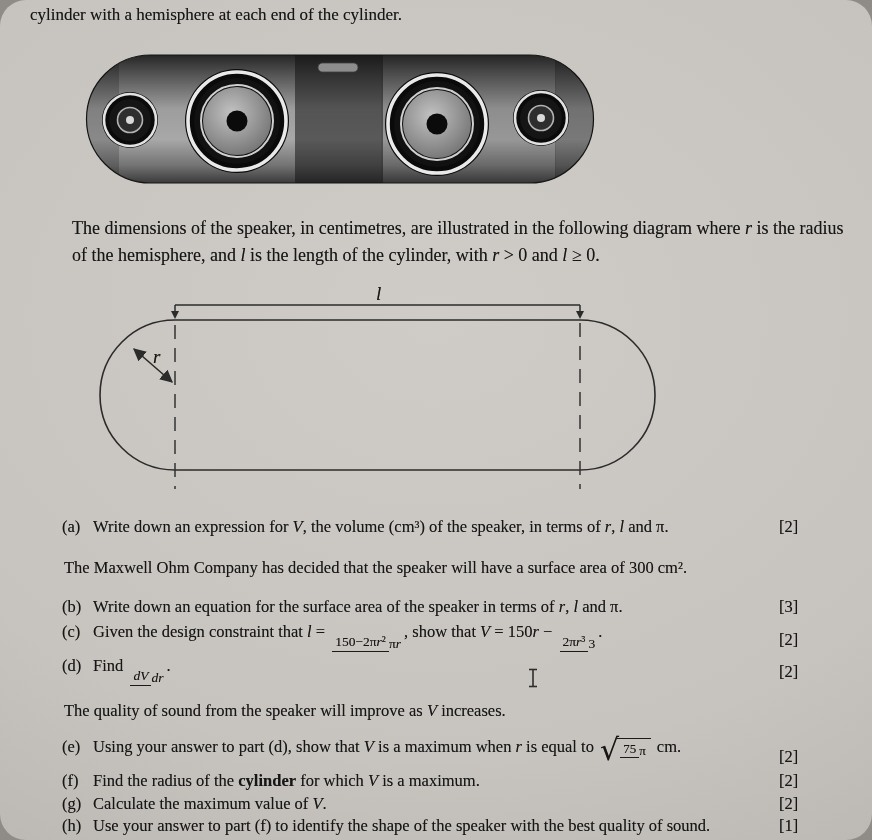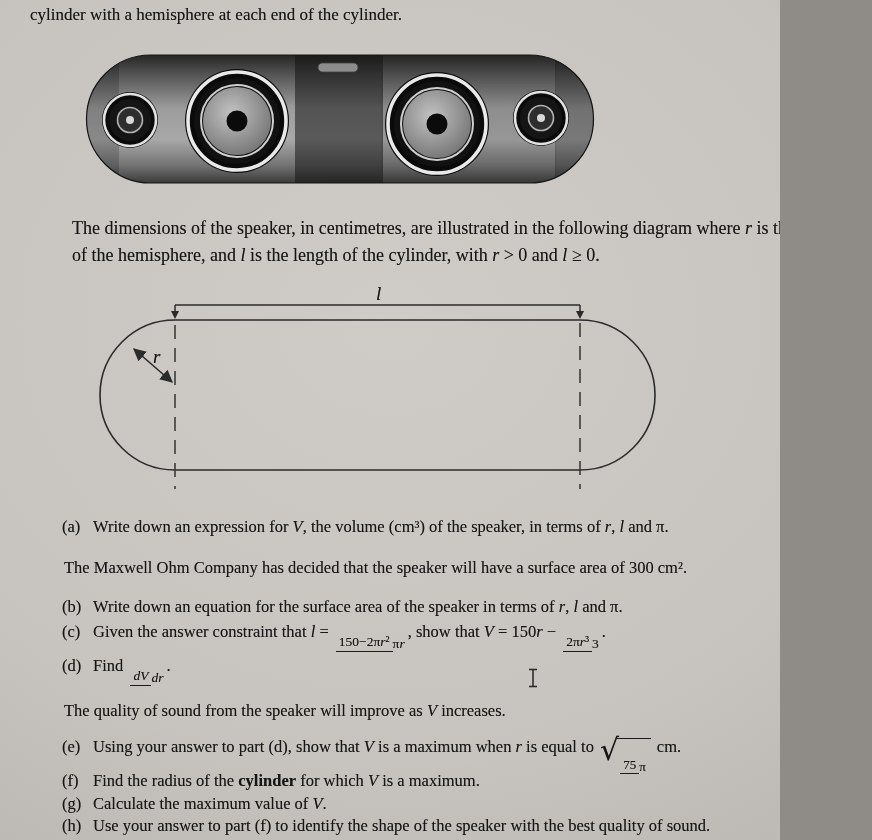--- a/index.html
+++ b/index.html
@@ -1,38 +1,39 @@
 <!DOCTYPE html>
 <html><head>
 <meta charset="utf-8">
 <style>
   html,body{margin:0;padding:0;}
   body{width:872px;height:840px;background:#8f8c87;font-family:"Liberation Serif", serif;}
   .page{
-    position:relative;width:780px;height:840px;overflow:hidden;
+    position:relative;width:872px;height:840px;overflow:hidden;
     background:radial-gradient(120% 95% at 50% 38%, #cfccc7 0%, #c7c4bf 55%, #b2afaa 100%);
     color:#161616;
     text-shadow:0 0 .5px rgba(22,22,22,.45);
+    border-radius:26px;
   }
   .topline{position:absolute;left:30px;top:5px;font-size:17px;white-space:nowrap;}
   .speaker{position:absolute;left:85px;top:52px;}
   .intro{position:absolute;left:72px;top:215px;width:782px;font-size:18px;line-height:27px;}
   .diagram{position:absolute;left:95px;top:283px;}
   .q{position:absolute;left:62px;white-space:nowrap;font-size:16.5px;}
   .q .qlabel{display:inline-block;width:31px;}
   .marks{position:absolute;left:779px;font-size:16.5px;white-space:nowrap;}
   .para{position:absolute;left:38px;font-size:16.5px;white-space:nowrap;margin-left:26px;}
   .it{font-style:italic;}
   .b{font-weight:700;}
   .frac{display:inline-flex;flex-direction:row;align-items:center;vertical-align:-9px;margin:0 3px;line-height:1.1;font-size:13.5px;}
   .frac .num{border-bottom:1.3px solid #1a1a1a;padding:0 3px 1px;}
   .frac .den{padding-top:1px;text-align:center;}
   .sqrt{display:inline-flex;align-items:flex-start;vertical-align:-11px;margin:0 2px;}
   .sqrt .radical{font-family:"DejaVu Sans",sans-serif;font-size:30px;line-height:1;margin-right:-2px;transform:translateY(-3px);}
-  .sqrt .rad{border-top:1.4px solid #1a1a1a;padding:16px 4px 0 2px;text-decoration:underline;}
+  .sqrt .rad{border-top:1.4px solid #1a1a1a;padding:0 4px 0 2px;text-decoration:underline;}
   .sqrt .frac{vertical-align:middle;margin:0 1px;font-size:13px;}
   .cursor{position:absolute;left:526px;top:667px;}
 </style>
 </head>
 <body>
 
 <div class="page">
 
   <div class="topline">cylinder with a hemisphere at each end of the cylinder.</div>
 
@@ -132,21 +133,21 @@
   <div class="marks" style="top:517px">[2]</div>
 
   <div class="para" style="top:558px"><span>The Maxwell Ohm Company has decided that the speaker will have a surface area of 300 cm².</span></div>
 
   <div class="q" style="top:597px">
     <span class="qlabel">(b)</span><span><span>Write down an equation for the surface area of the speaker in terms of </span><span class="it">r</span><span>, </span><span class="it">l</span><span> and π.</span></span>
   </div>
   <div class="marks" style="top:597px">[3]</div>
 
   <div class="q" style="top:622px">
-    <span class="qlabel">(c)</span><span><span>Given the answer constraint that </span><span class="it">l</span><span> = </span><span class="frac">
+    <span class="qlabel">(c)</span><span><span>Given the design constraint that </span><span class="it">l</span><span> = </span><span class="frac">
           <span class="num"><span>150−2π</span><span class="it">r</span><span>²</span></span>
           <span class="den"><span>π</span><span class="it">r</span></span>
         </span><span>, show that </span><span class="it">V</span><span> = 150</span><span class="it">r</span><span> − </span><span class="frac">
           <span class="num"><span>2π</span><span class="it">r</span><span>³</span></span>
           <span class="den"><span>3</span></span>
         </span><span>.</span></span>
   </div>
   <div class="marks" style="top:630px">[2]</div>
 
   <div class="q" style="top:656px">

